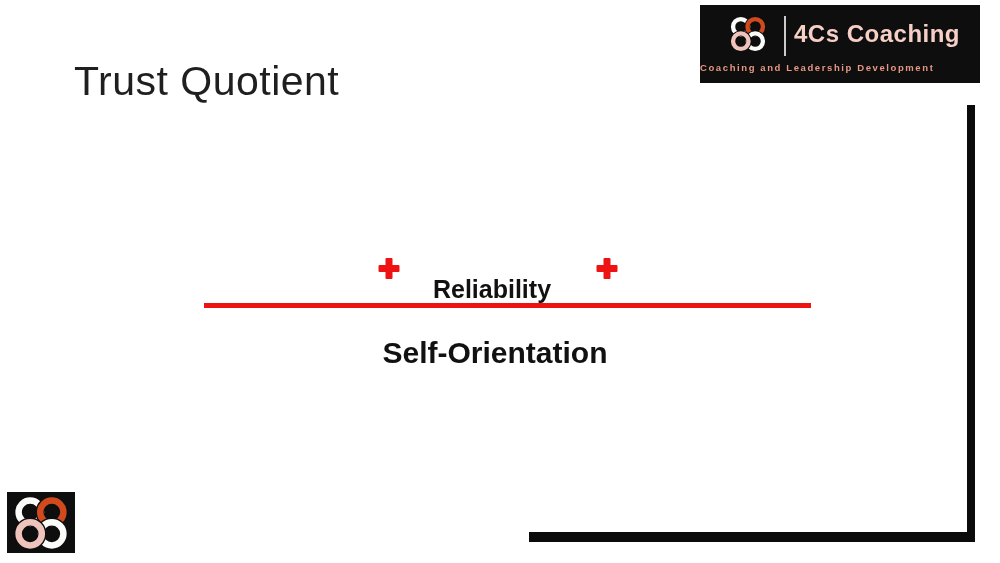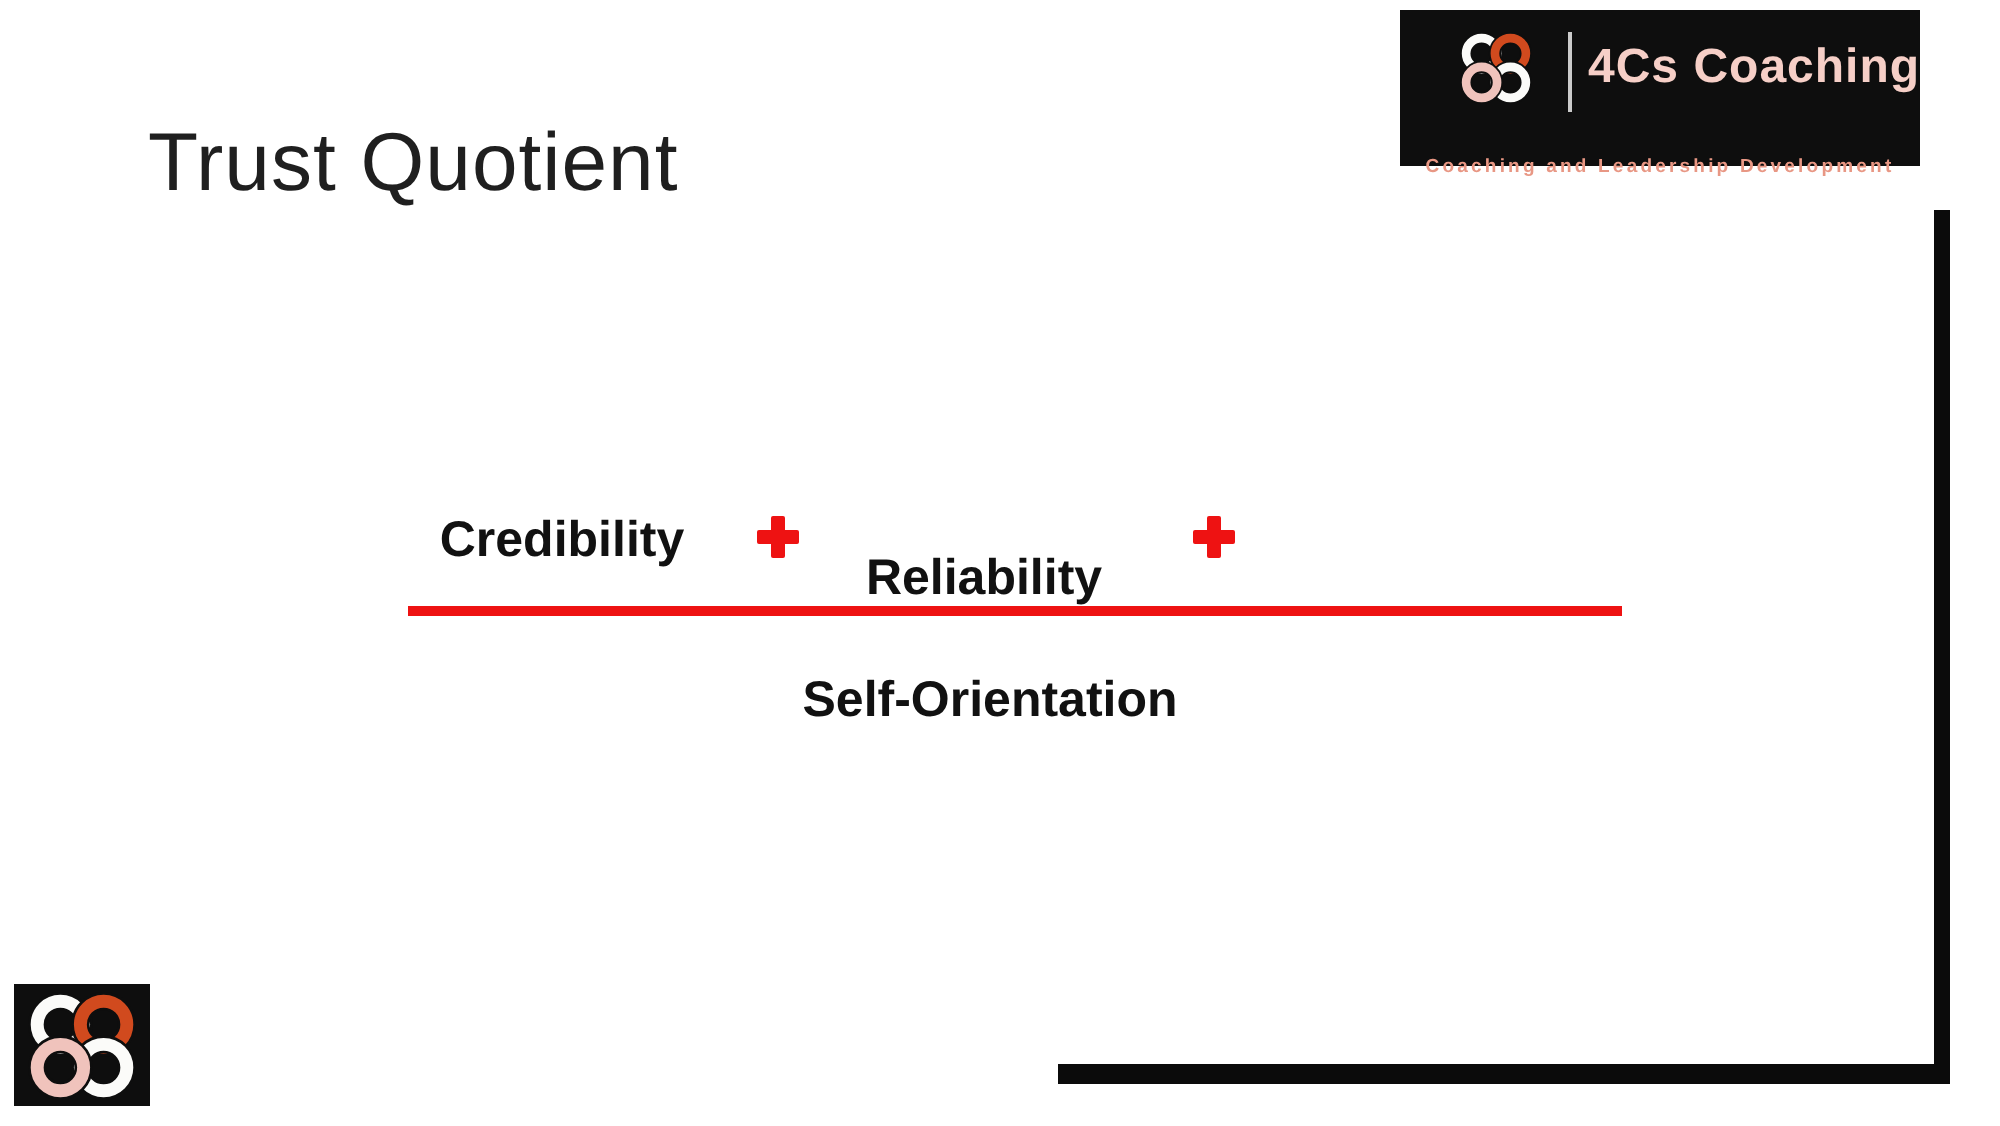--- a/index.html
+++ b/index.html
@@ -63,21 +63,21 @@
     width: 607px;
     height: 5px;
     background: var(--accent-red, #ee1212);
   }
 
   .denominator {
     position: absolute;
     left: 495px;
     top: 336px;
     transform: translateX(-50%);
-    font-size: 25px;
+    font-size: 30px;
     font-weight: bold;
     color: #111111;
     white-space: nowrap;
   }
 
   
   .frame-vbar {
     position: absolute;
     left: 967px;
     top: 105px;
@@ -92,21 +92,21 @@
     width: 446px;
     height: 10px;
     background: #0b0b0b;
   }
 
   
   .brand-banner {
     position: absolute;
     left: 700px;
     top: 5px;
-    width: 260px;
+    width: 280px;
     height: 78px;
     background: var(--logo-bg, #0e0e0e);
   }
   .brand-banner .clover { position: absolute; left: 30px; top: 11px; width: 36px; height: 36px; }
   .brand-divider {
     position: absolute;
     left: 84px;
     top: 11px;
     width: 2px;
     height: 40px;
@@ -120,27 +120,25 @@
     font-weight: bold;
     letter-spacing: 0.5px;
     color: var(--brand-name-color, #f6cfc7);
     white-space: nowrap;
   }
   .brand-tagline {
     position: absolute;
     left: 0;
     top: 57px;
     width: 100%;
-    text-align: center;
     font-size: 9.5px;
     font-weight: bold;
     letter-spacing: 1.6px;
     color: var(--brand-tagline-color, #e89784);
     white-space: nowrap;
-    margin-top: 16px;
   }
 
   
   .logo-tile {
     position: absolute;
     left: 7px;
     top: 492px;
     width: 68px;
     height: 61px;
     background: var(--logo-bg, #0e0e0e);
@@ -156,21 +154,20 @@
   .ring-orange { stroke: var(--logo-orange, #d14a1e); }
   .ring-pink   { stroke: var(--logo-pink, #f0c3bc); }
 </style>
 </head>
 <body>
 
 <div class="slide">
 
   <div class="slide-title">Trust Quotient</div>
 
-  <div class="term term-credibility">Credibility</div>
   <div class="plus-icon plus-1"></div>
   <div class="term term-reliability">Reliability</div>
   <div class="plus-icon plus-2"></div>
 
   <div class="fraction-line"></div>
 
   <div class="denominator">Self-Orientation</div>
 
   <div class="frame-vbar"></div>
   <div class="frame-hbar"></div>

